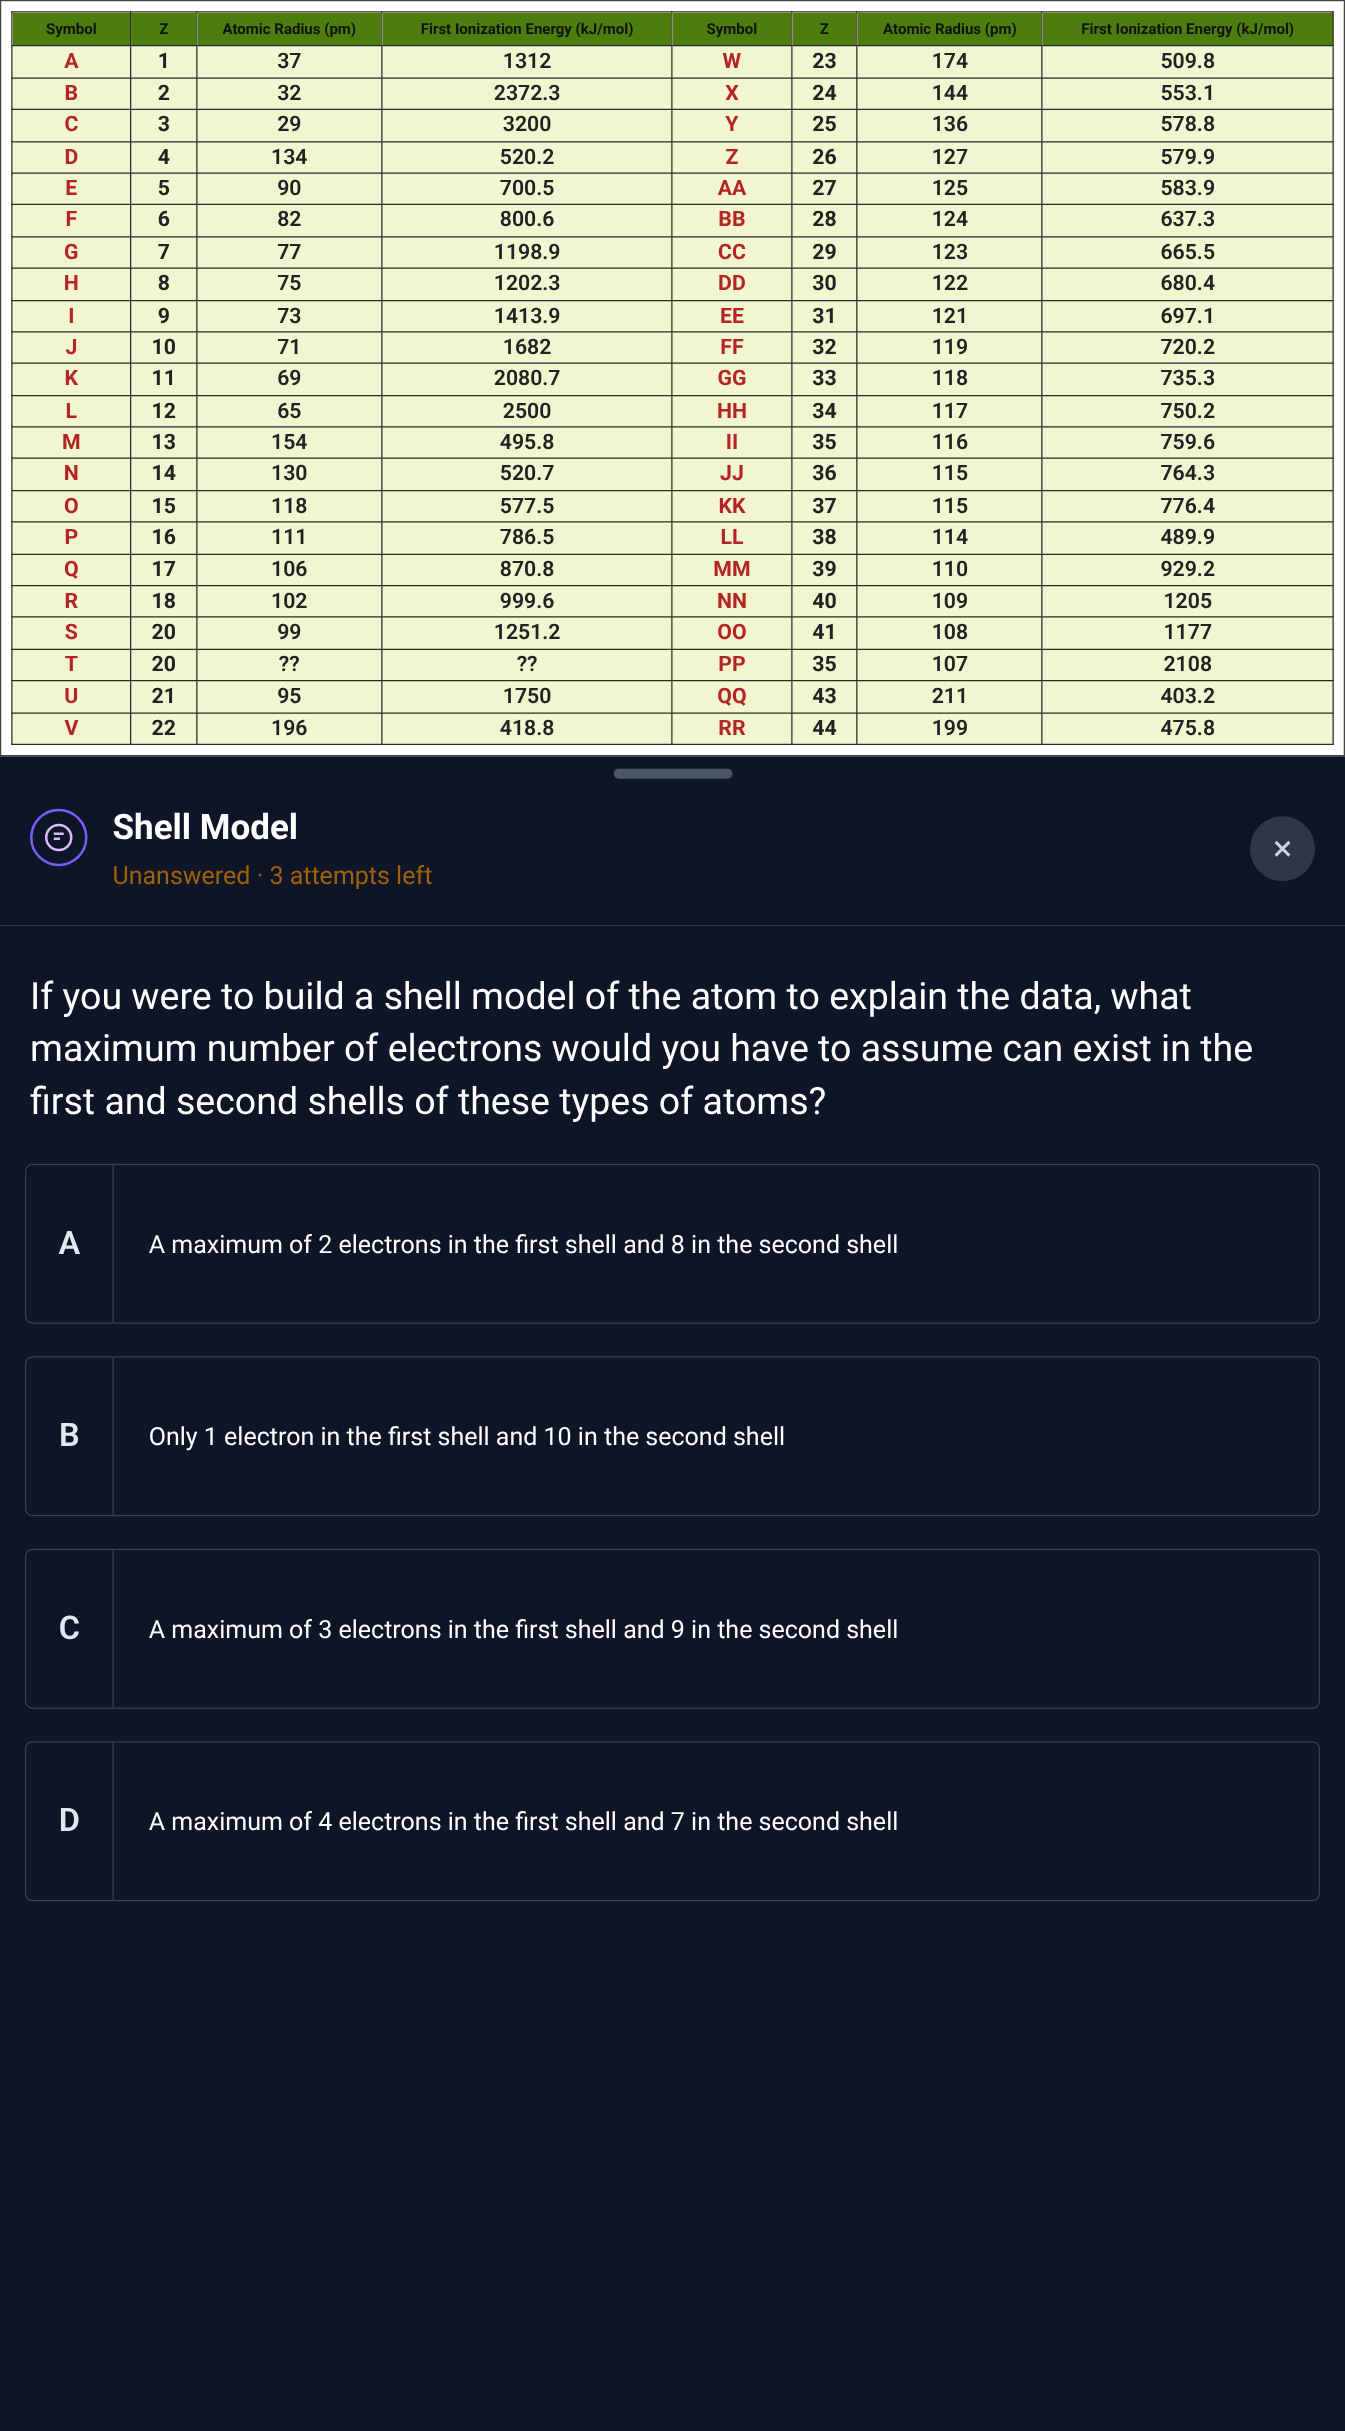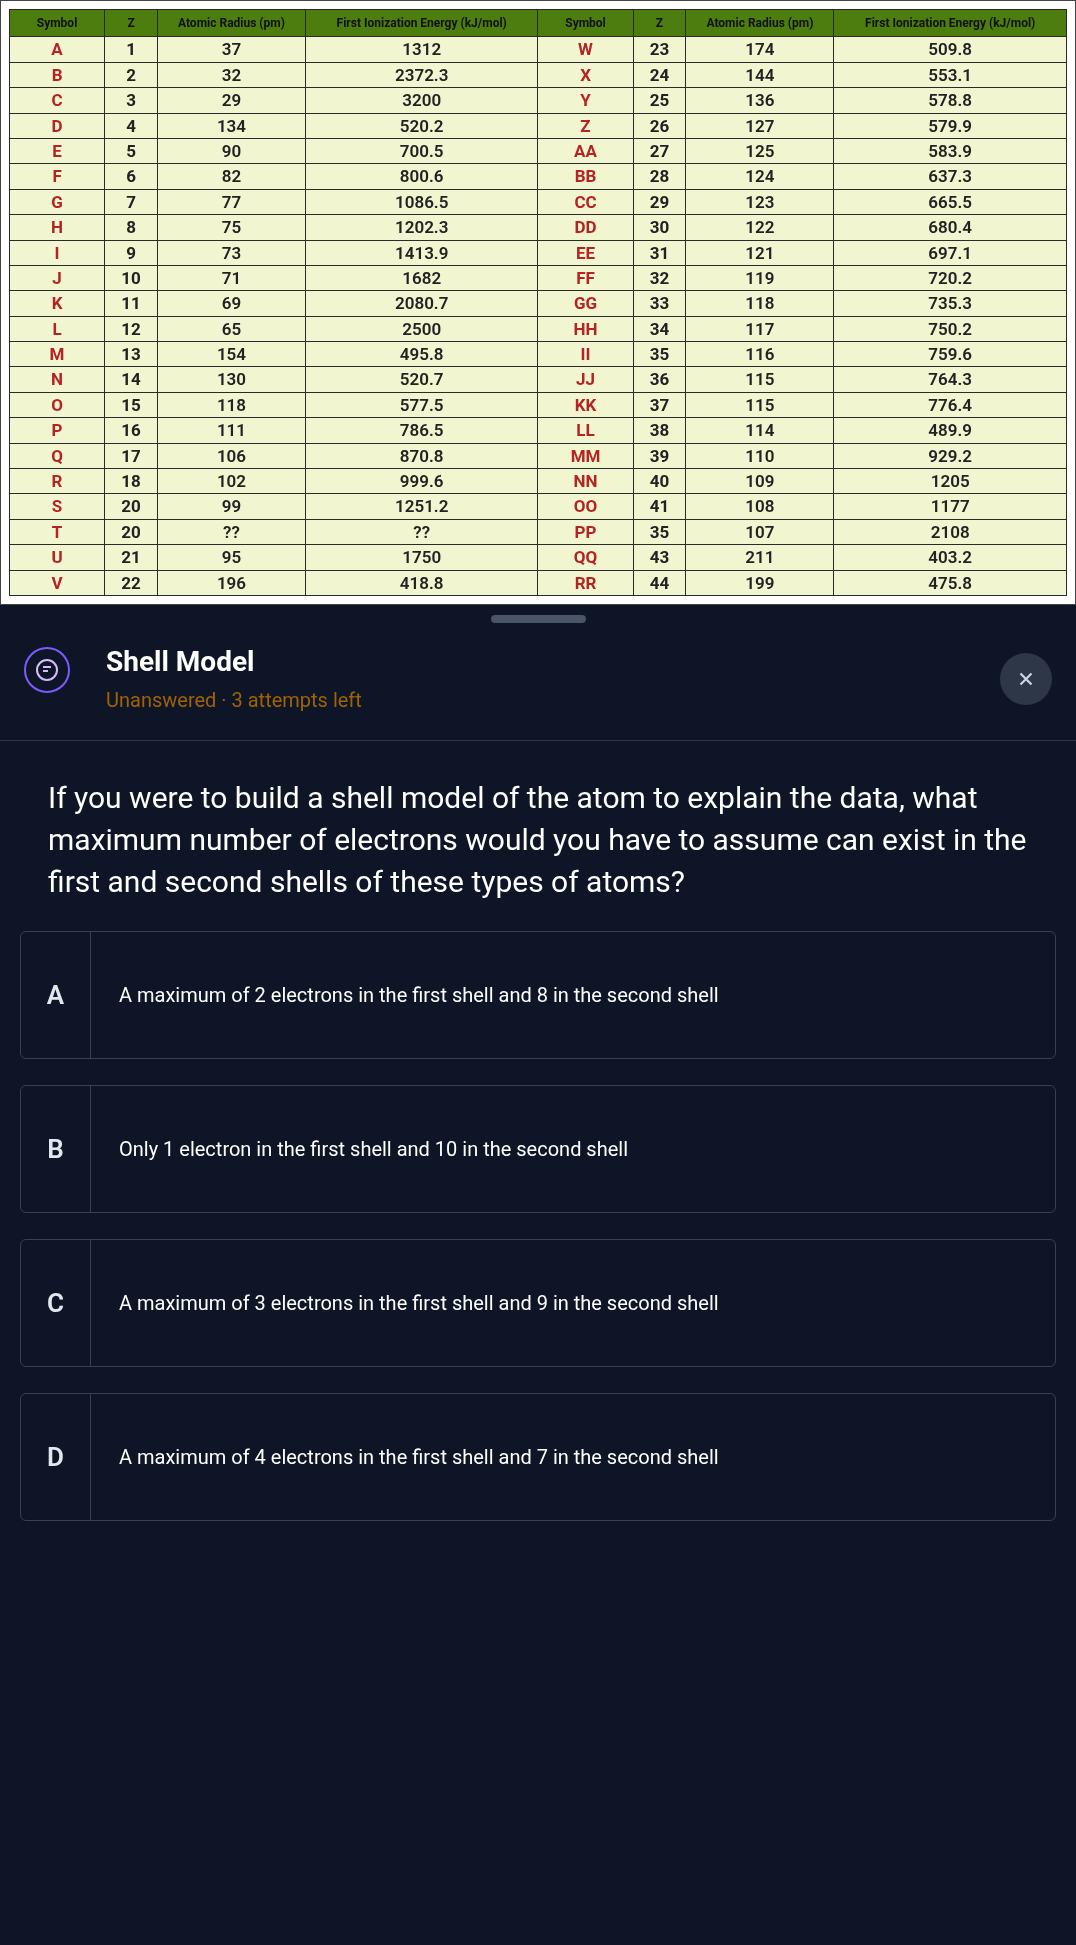--- a/index.html
+++ b/index.html
@@ -44,21 +44,21 @@
     justify-content: center;
     padding: 10px 0 4px;
   }
   .drag-handle div {
     width: 95px; height: 8px; border-radius: 4px; background: #4a5568;
   }
   .question-header {
     display: flex;
     align-items: flex-start;
     padding: 18px 24px 28px 24px;
-    gap: 36px;
+    gap: 20px;
     border-bottom: 1px solid #2d3748;
   }
   .qh-icon {
     width: 46px; height: 46px; border-radius: 50%;
     border: 2px solid #7c5cff;
     display: flex; align-items: center; justify-content: center;
     color: #d6bcff;
     flex: none;
     margin-top: 2px;
   }
@@ -67,21 +67,20 @@
   .close-btn {
     width: 52px; height: 52px; border-radius: 50%;
     background: #2d3748; display: flex; align-items: center; justify-content: center;
     color: #cbd5e0; margin-left: auto; cursor: pointer; margin-top: 8px;
   }
   .question-text {
     padding: 36px 24px 28px 24px;
     font-size: 30px;
     line-height: 1.4;
     color: #fff;
-    margin-left: 24px;
   }
   .choices { padding: 0 20px 20px; display: flex; flex-direction: column; gap: 26px; }
   .choice {
     display: flex; align-items: stretch;
     border: 1px solid #374151; border-radius: 6px;
     cursor: pointer;
     min-height: 128px;
   }
   .choice-letter {
     width: 70px; flex: none;
@@ -184,21 +183,21 @@
           <td>800.6</td>
           <td class="sym">BB</td>
           <td class="zval">28</td>
           <td>124</td>
           <td>637.3</td>
         </tr>
         <tr>
           <td class="sym">G</td>
           <td class="zval">7</td>
           <td>77</td>
-          <td>1086.5</td>
+          <td>1198.9</td>
           <td class="sym">CC</td>
           <td class="zval">29</td>
           <td>123</td>
           <td>665.5</td>
         </tr>
         <tr>
           <td class="sym">H</td>
           <td class="zval">8</td>
           <td>75</td>
           <td>1202.3</td>

